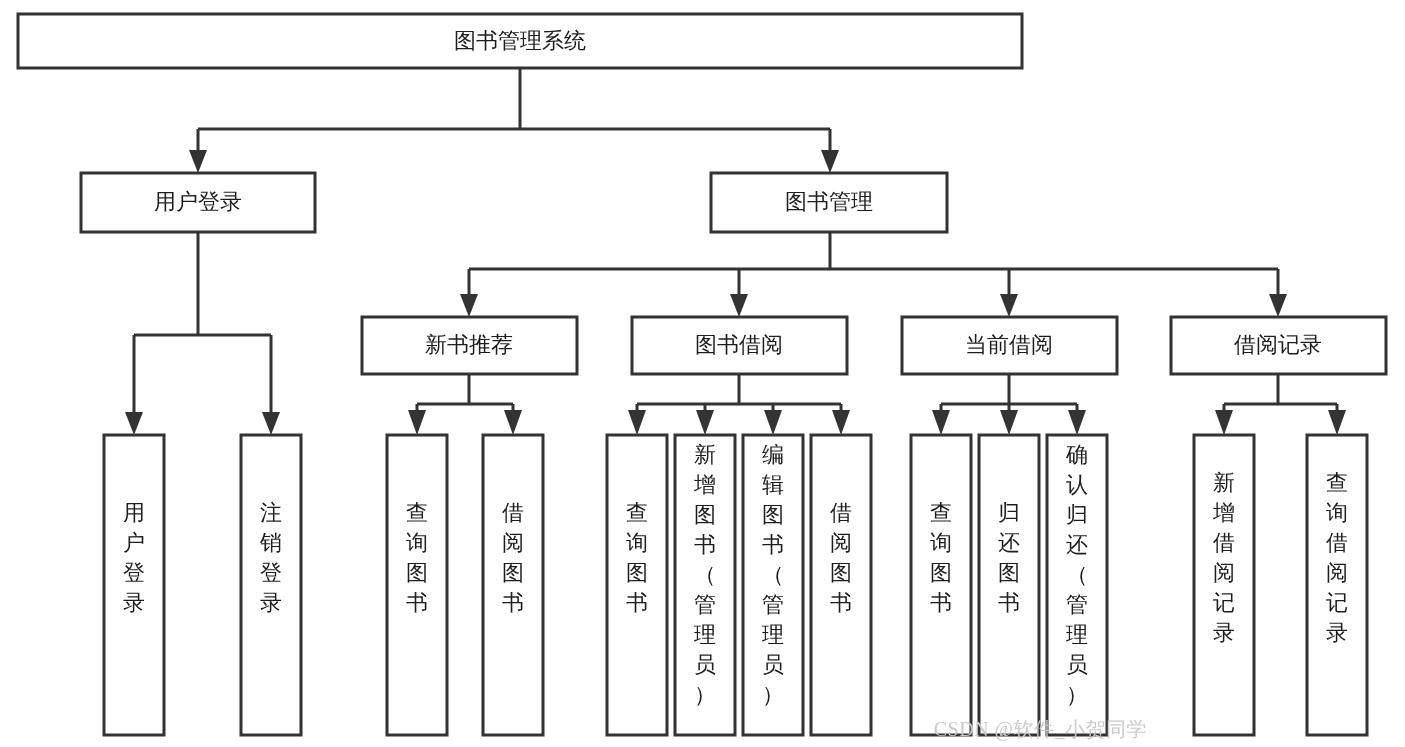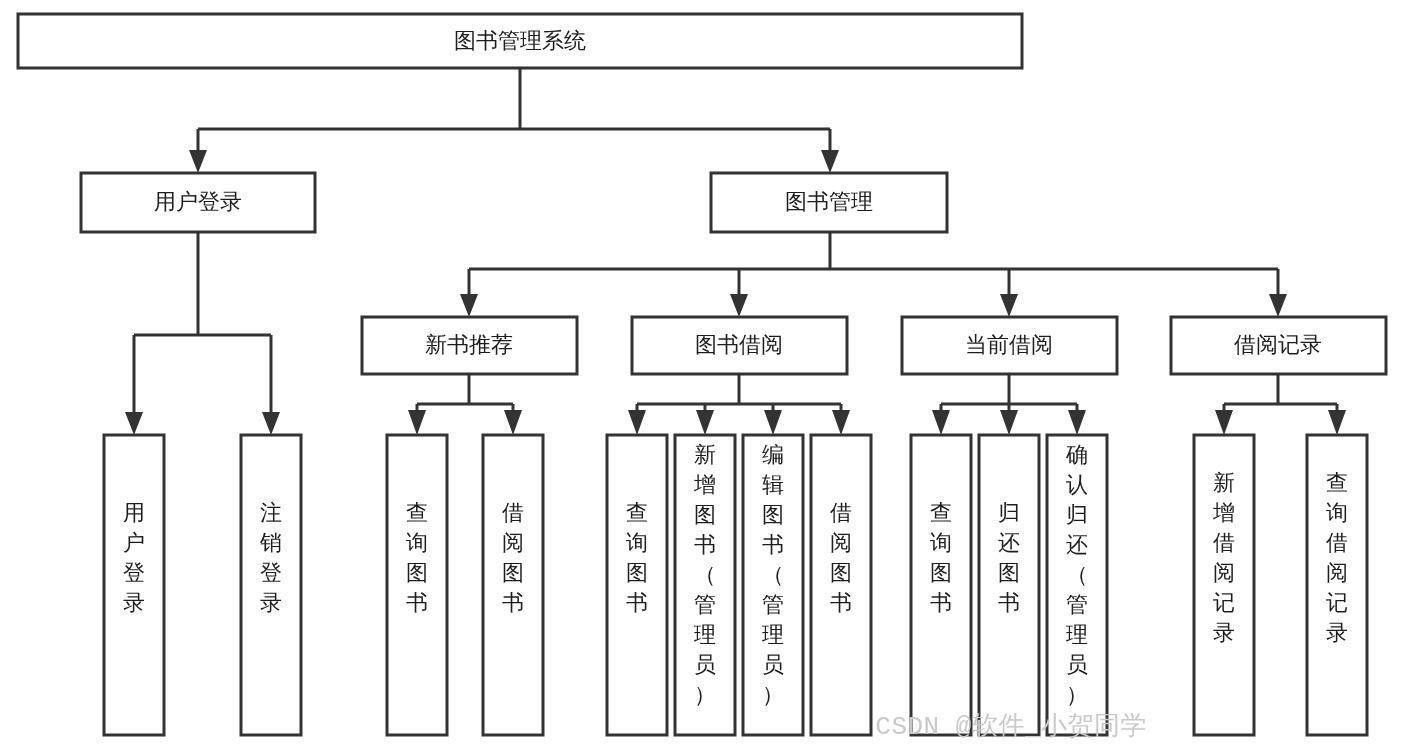--- a/index.html
+++ b/index.html
@@ -23,22 +23,22 @@
   }
   .leaf-label{
     font-family:"DejaVu Sans","Liberation Sans",sans-serif;
     font-size:22px;fill:#1d1d1d;
     text-anchor:middle;
   }
   .leaf-label tspan{text-anchor:middle;}
 
   .watermark{
     position:absolute;right:8px;bottom:4px;
-    font-family:Liberation Mono, monospace;
-    font-size:26px;color:#c9c9c9;white-space:nowrap;
+    font-family:Liberation Serif, serif;
+    font-size:20px;color:#c9c9c9;white-space:nowrap;
     letter-spacing:0.5px;user-select:none;
   }
 </style>
 </head>
 <body>
 
 <div id="diagram-root">
 
   <svg class="flow" viewBox="0 0 1405 747" xmlns="http://www.w3.org/2000/svg">
 

